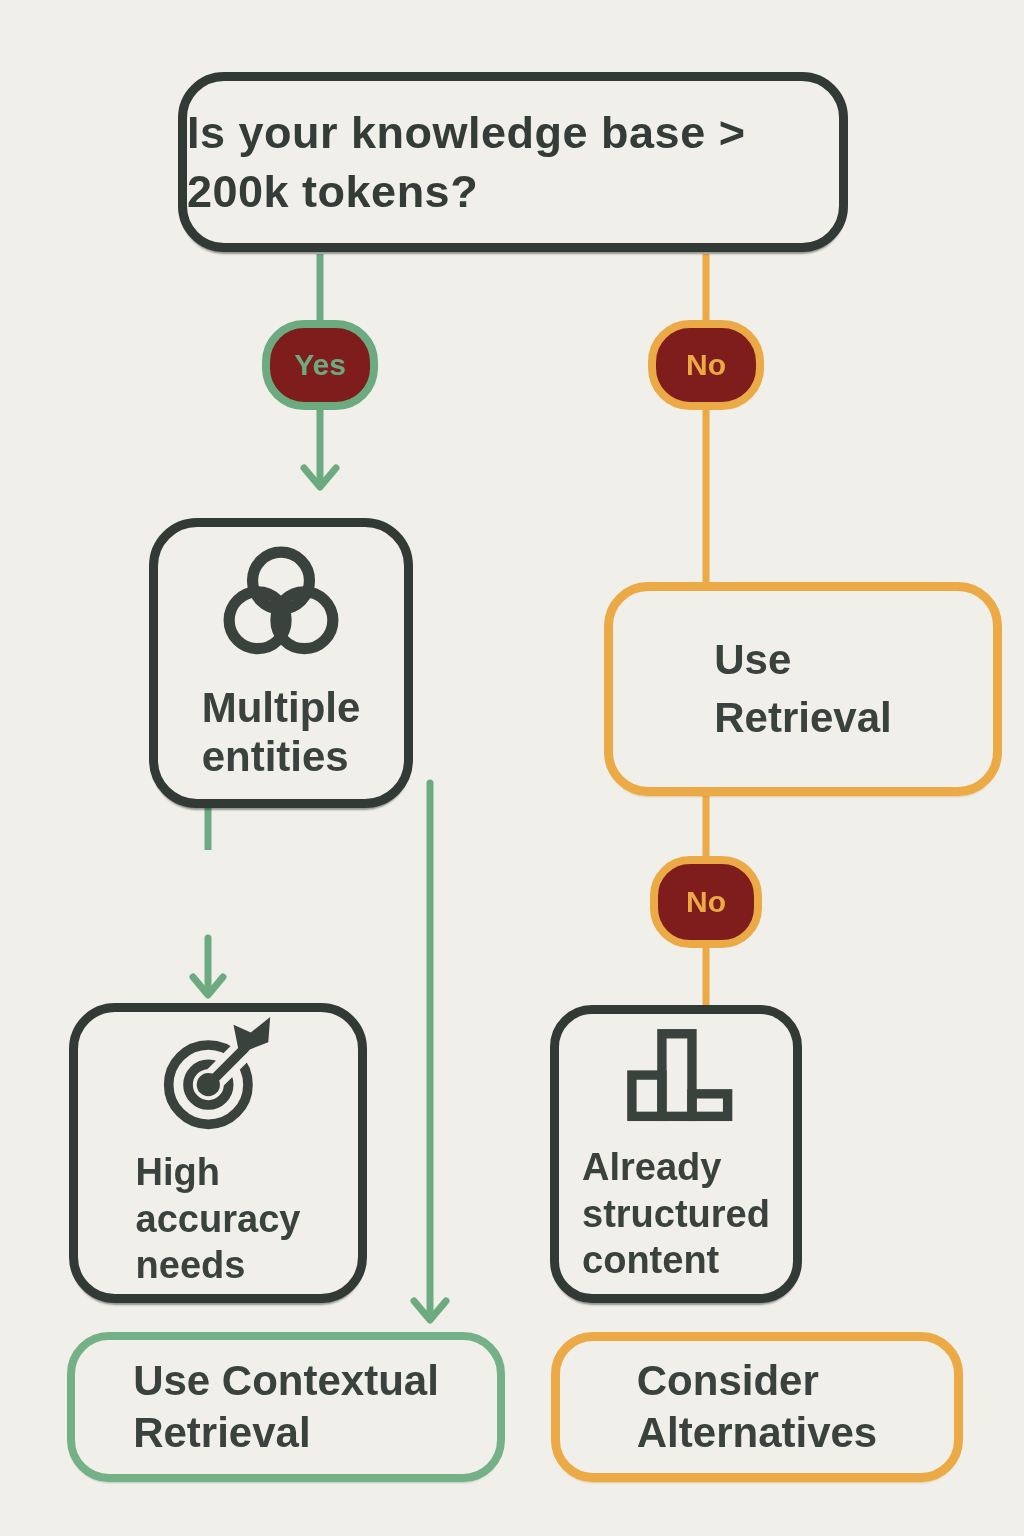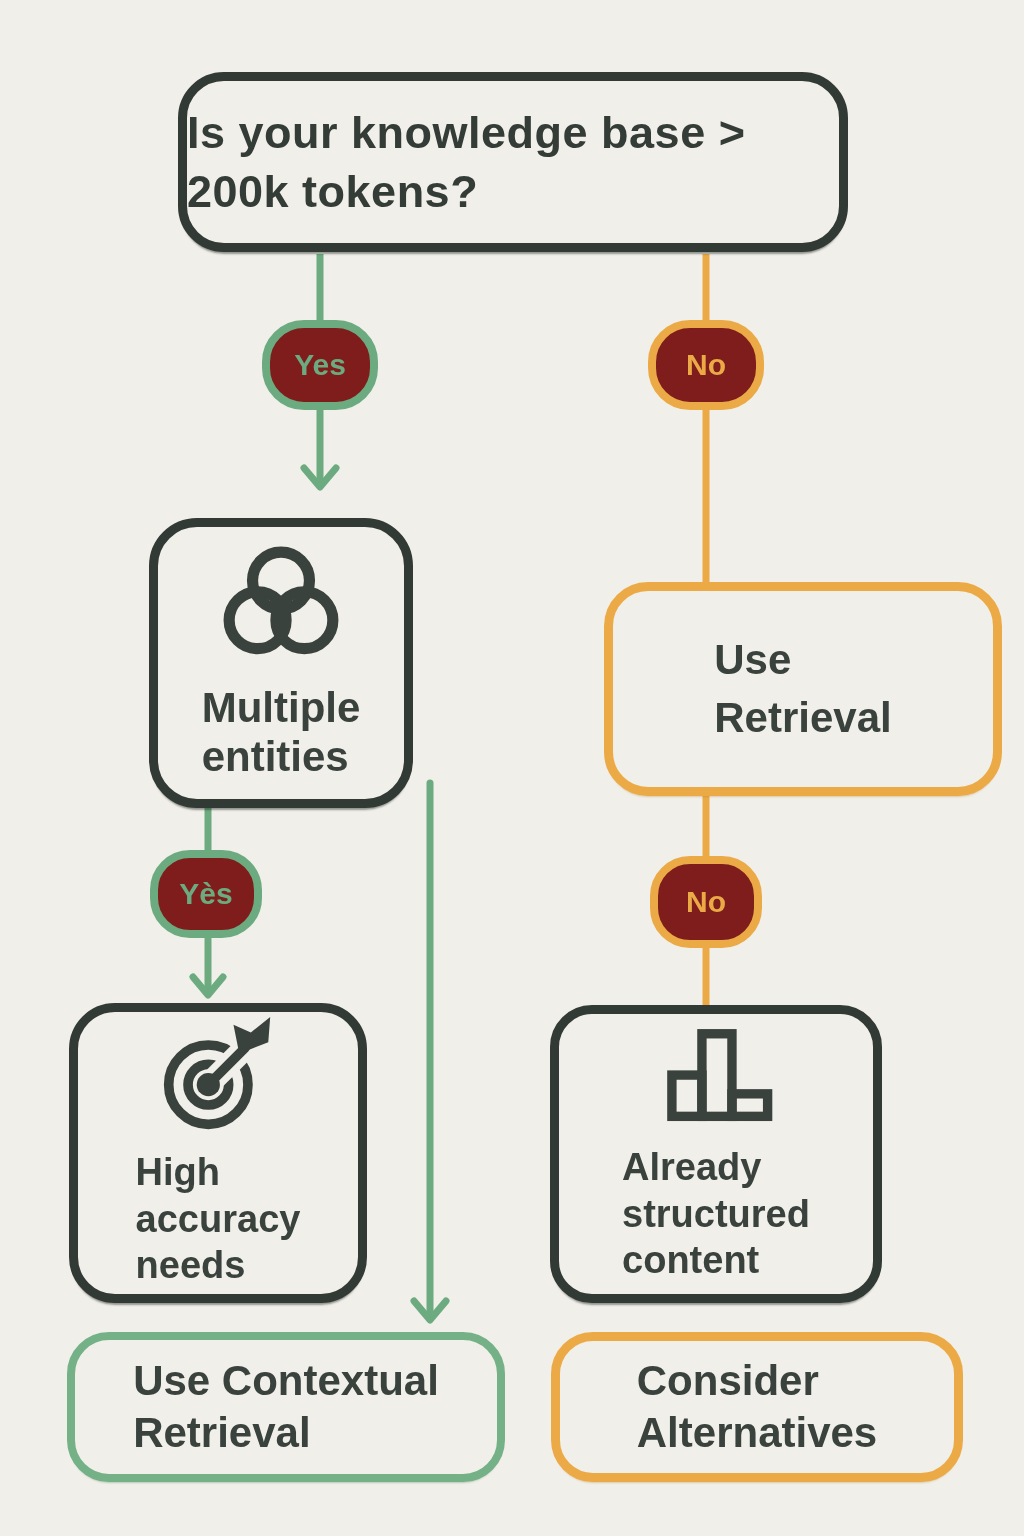--- a/index.html
+++ b/index.html
@@ -143,23 +143,20 @@
     </div>
   </div>
 
   <div class="node orange-box" style="left:560px; top:582px; width:398px; height:214px; border-radius:44px;margin-left:44px;">
     <div class="label spread">
       <span>Use</span>
       <span>Retrieval</span>
     </div>
   </div>
 
-  <div class="oval green" style="left:150px; top:850px; width:112px; height:88px; border-radius:40px;">
-    <span>Yès</span>
-  </div>
   <div class="oval orange" style="left:650px; top:856px; width:112px; height:92px; border-radius:40px;">
     <span>No</span>
   </div>
 
   <div class="node dark" style="left:69px; top:1003px; width:298px; height:300px; border-radius:46px;">
     <svg class="icon" width="116" height="116" viewBox="0 0 120 120">
       <g stroke="#3a423e" stroke-width="10" fill="none">
         <circle cx="50" cy="70" r="41"></circle>
         <circle cx="50" cy="70" r="21"></circle>
       </g>
@@ -169,21 +166,21 @@
       <path d="M50,70 L88,32" stroke="#3a423e" stroke-width="10" stroke-linecap="round"></path>
       <path d="M82,38 L76,8 L94,16 L114,0 L112,26 Z" fill="#3a423e"></path>
     </svg>
     <div class="label md">
       <span>High</span>
       <span>accuracy</span>
       <span>needs</span>
     </div>
   </div>
 
-  <div class="node dark" style="left:550px; top:1005px; width:332px; height:298px; border-radius:42px;">
+  <div class="node dark" style="left:550px; top:1005px; width:252px; height:298px; border-radius:42px;">
     <svg class="icon" width="122" height="104" viewBox="0 0 130 110">
       <g stroke="#3a423e" stroke-width="10" fill="none" stroke-linejoin="miter">
         <rect x="18" y="54" width="32" height="44"></rect>
         <rect x="50" y="10" width="32" height="88"></rect>
         <rect x="82" y="74" width="38" height="24"></rect>
       </g>
     </svg>
     <div class="label md">
       <span>Already</span>
       <span>structured</span>

